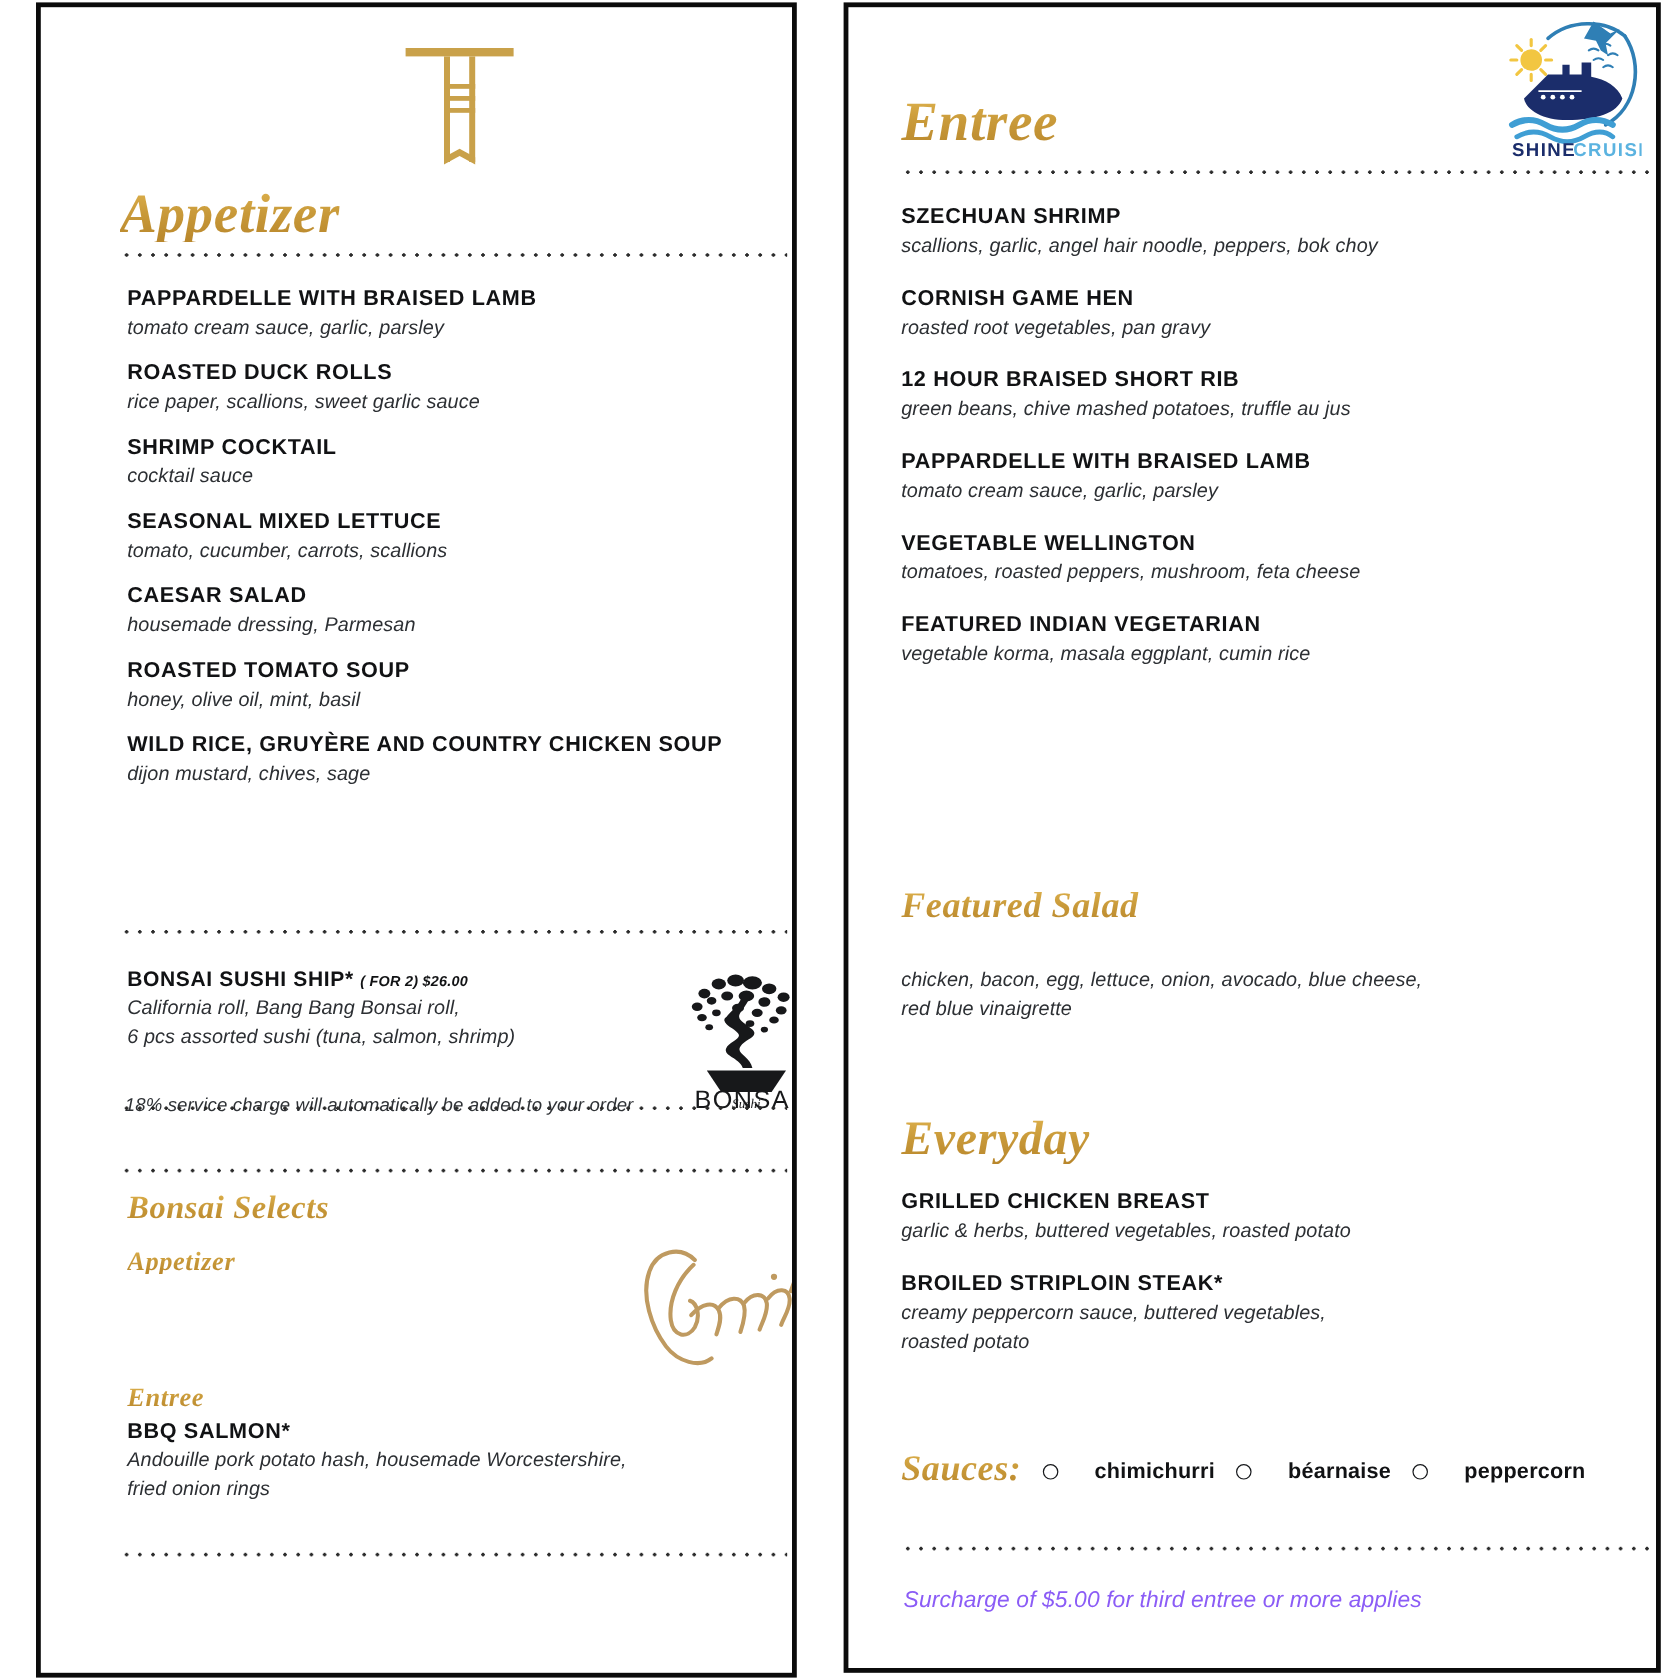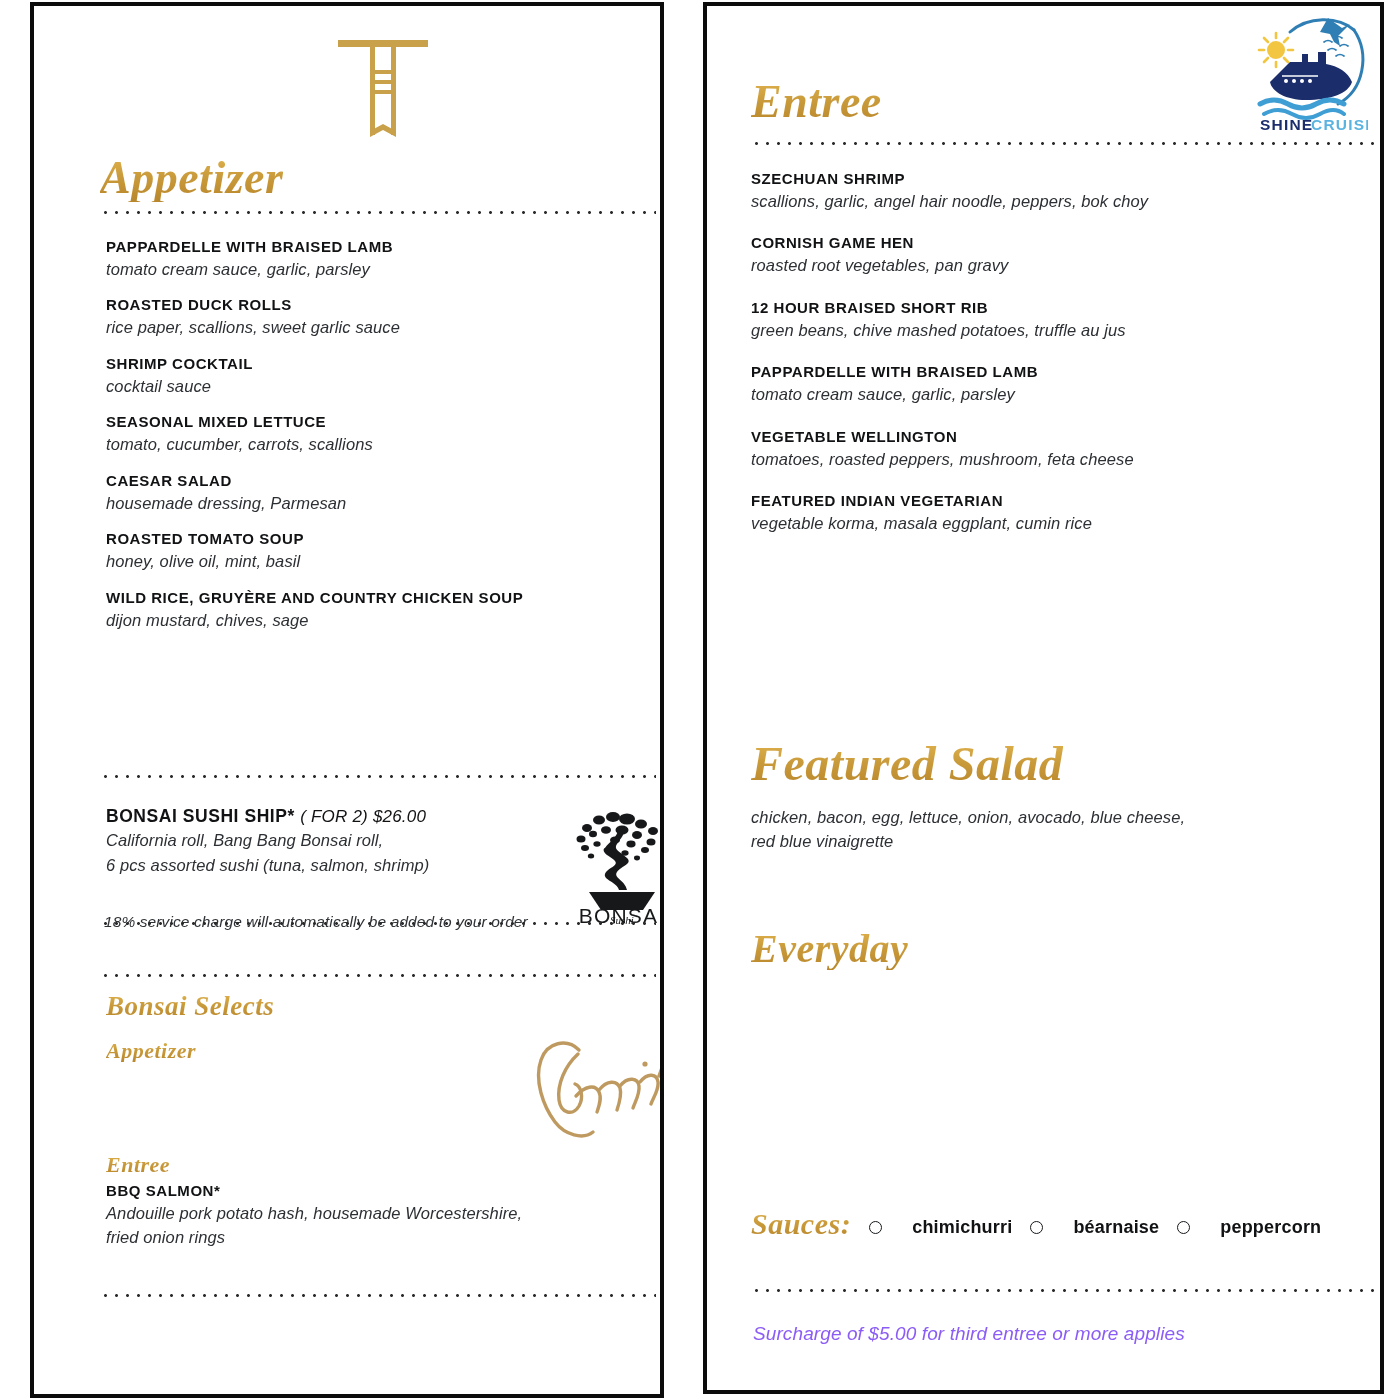--- a/index.html
+++ b/index.html
@@ -46,31 +46,31 @@
     background-size:11px 3px;
     background-repeat:repeat-x;
     background-position:0 center;
   }
 
   
   .item{margin-bottom:16px;}
   .item-name{
     font-family:"Liberation Sans", sans-serif;
     font-weight:700;
-    font-size:15px;
+    font-size:18px;
     letter-spacing:.55px;
     color:#111214;
     line-height:1.2;
     white-space:nowrap;
   }
   .item-name .extra{
-    font-weight:400;
+    font-weight:700;
     font-style:italic;
     letter-spacing:.2px;
-    font-size:17px;
+    font-size:12px;
   }
   .item-desc{
     font-family:"Liberation Sans", sans-serif;
     font-style:italic;
     font-size:16.5px;
     color:#2c2f33;
     line-height:1.36;
     margin-top:2px;
     letter-spacing:.1px;
     white-space:nowrap;
@@ -107,21 +107,21 @@
   .div-bottom{position:absolute;left:66px;top:1288px;width:556px;}
 
   
   .cruise-logo{position:absolute;right:12px;top:6px;width:126px;height:122px;}
   .entree-title{position:absolute;left:44px;top:72px;font-size:46px;}
   .div-entree{position:absolute;left:44px;top:136px;width:624px;}
 
   .entree-list{position:absolute;left:44px;top:164px;width:640px;}
   .entree-list .item{margin-bottom:22px;}
 
-  .featured-title{position:absolute;left:44px;top:733px;font-size:48px;}
+  .featured-title{position:absolute;left:44px;top:733px;font-size:30px;}
   .featured-block{position:absolute;left:44px;top:798px;width:650px;}
   .everyday-title{position:absolute;left:44px;top:922px;font-size:40px;}
   .everyday-block{position:absolute;left:44px;top:985px;width:640px;}
   .everyday-block .item{margin-bottom:22px;}
 
   .sauces-row{position:absolute;left:44px;top:1202px;display:flex;align-items:baseline;gap:10px;}
   .sauces-label{font-size:30px;}
   .sauce-opt{display:flex;align-items:center;gap:5px;margin-left:8px;}
   .radio{
     width:13px;height:13px;border:1.8px solid #16181b;border-radius:50%;
@@ -360,20 +360,31 @@
 
       <div class="gold-h featured-title">Featured Salad</div>
 
       <div class="featured-block">
         <div class="item-desc">chicken, bacon, egg, lettuce, onion, avocado, blue cheese,</div>
         <div class="item-desc">red blue vinaigrette</div>
       </div>
 
       <div class="gold-h everyday-title">Everyday</div>
 
+      <div class="everyday-block">
+        <div class="item">
+          <div class="item-name">GRILLED CHICKEN BREAST</div>
+          <div class="item-desc">garlic &amp; herbs, buttered vegetables, roasted potato</div>
+        </div>
+        <div class="item">
+          <div class="item-name">BROILED STRIPLOIN STEAK*</div>
+          <div class="item-desc">creamy  peppercorn sauce, buttered vegetables,</div>
+          <div class="item-desc">roasted potato</div>
+        </div>
+      </div>
 
       <div class="sauces-row">
         <span class="gold-h sauces-label">Sauces:</span>
 
         <span class="sauce-opt">
           <span class="radio"></span>
           <span class="sauce-name">chimichurri</span>
         </span>
         <span class="sauce-opt">
           <span class="radio"></span>

